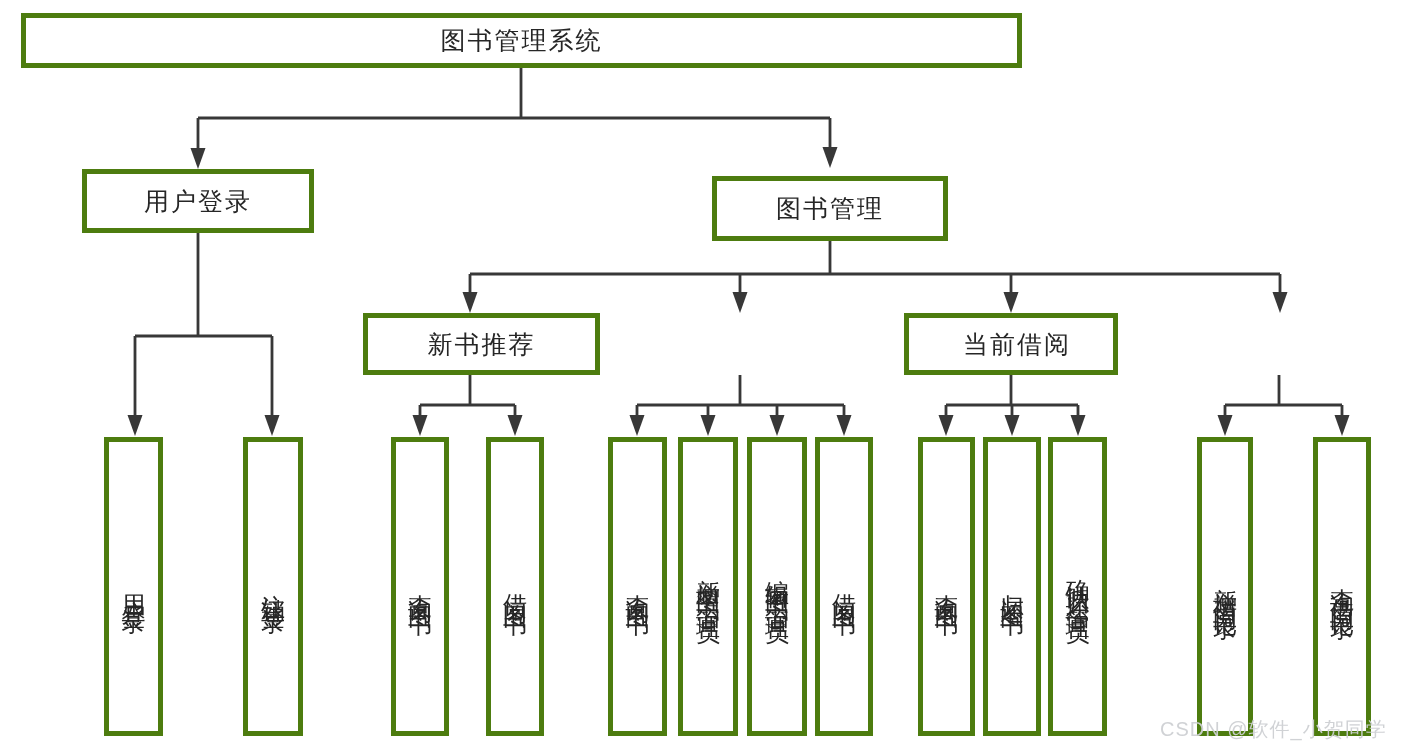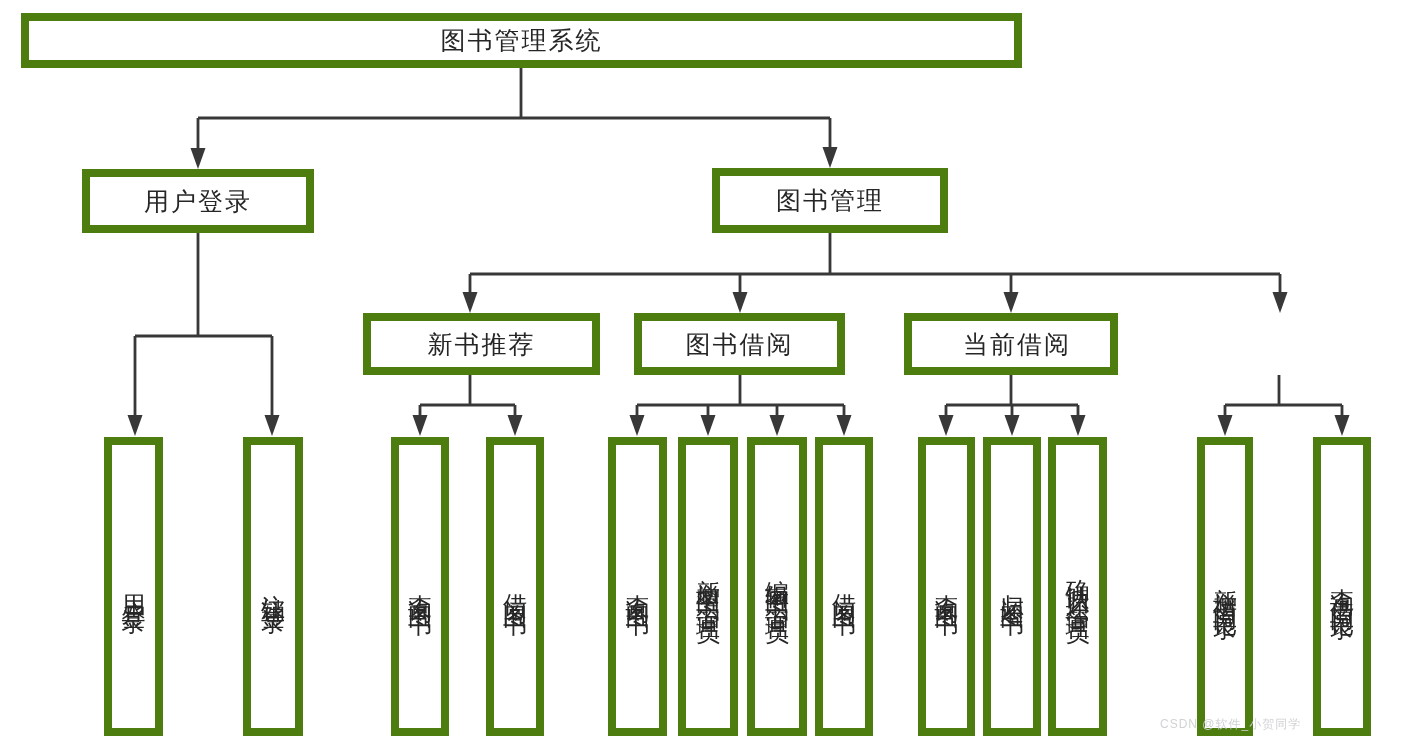--- a/index.html
+++ b/index.html
@@ -18,21 +18,21 @@
   .connectors {
     position: absolute;
     left: 0;
     top: 0;
     z-index: 1;
   }
   .node, .leaf {
     position: absolute;
     box-sizing: border-box;
     background: #ffffff;
-    border: 8px solid #4d7c0f;
+    border: 5px solid #4d7c0f;
     display: flex;
     align-items: center;
     justify-content: center;
     z-index: 2;
     color: #262626;
   }
   .node span {
     font-size: 25px;
     letter-spacing: 2px;
     white-space: nowrap;
@@ -40,21 +40,21 @@
   .leaf span {
     writing-mode: vertical-rl;
     text-orientation: mixed;
     font-size: 24px;
     letter-spacing: 6px;
     line-height: 1;
   }
   
   .b-root      { left: 21px;   top: 13px;  width: 1001px; height: 55px; }
   .b-login     { left: 82px;   top: 169px; width: 232px;  height: 64px; }
-  .b-mgmt      { left: 712px;  top: 168px; width: 236px;  height: 65px; }
+  .b-mgmt      { left: 712px;  top: 176px; width: 236px;  height: 65px; }
   .b-newrec    { left: 363px;  top: 313px; width: 237px;  height: 62px; }
   .b-borrow    { left: 634px;  top: 313px; width: 211px;  height: 62px; }
   .b-current   { left: 904px;  top: 313px; width: 214px;  height: 62px; padding-left: 12px; }
   .b-records   { left: 1173px; top: 313px; width: 213px;  height: 62px; }
   
   .leaf { top: 437px; height: 299px; }
   .lf-1  { left: 104px;  width: 59px; }
   .lf-2  { left: 243px;  width: 60px; }
   .lf-3  { left: 391px;  width: 58px; }
   .lf-4  { left: 486px;  width: 58px; }
@@ -65,21 +65,21 @@
   .lf-9  { left: 918px;  width: 57px; }
   .lf-10 { left: 983px;  width: 58px; }
   .lf-11 { left: 1048px; width: 59px; }
   .lf-12 { left: 1197px; width: 56px; }
   .lf-13 { left: 1313px; width: 58px; }
   .watermark {
     position: absolute;
     left: 1160px;
     top: 716px;
     z-index: 5;
-    font-size: 12px;
+    font-size: 20px;
     letter-spacing: 1px;
     color: rgba(206, 208, 211, 0.95);
     white-space: nowrap;
   }
 </style>
 </head>
 <body>
 
 <div class="canvas">
 
@@ -130,23 +130,20 @@
   <div class="node b-login">
     <span>用户登录</span>
   </div>
   <div class="node b-mgmt">
     <span>图书管理</span>
   </div>
 
   <div class="node b-newrec">
     <span>新书推荐</span>
   </div>
-  <div class="node b-borrow">
-    <span>图书借阅</span>
-  </div>
   <div class="node b-current">
     <span>当前借阅</span>
   </div>
 
   <div class="leaf lf-1">
     <span>用户登录</span>
   </div>
   <div class="leaf lf-2">
     <span>注销登录</span>
   </div>

